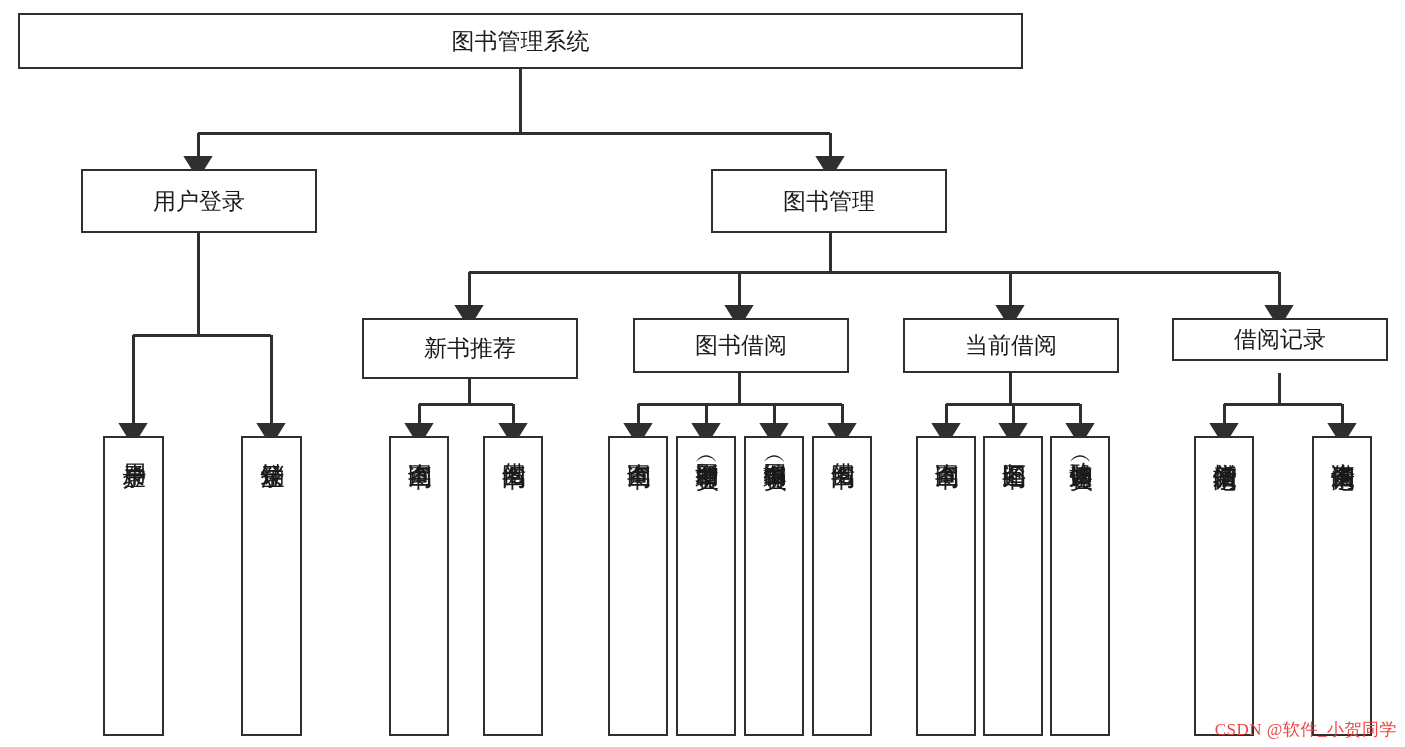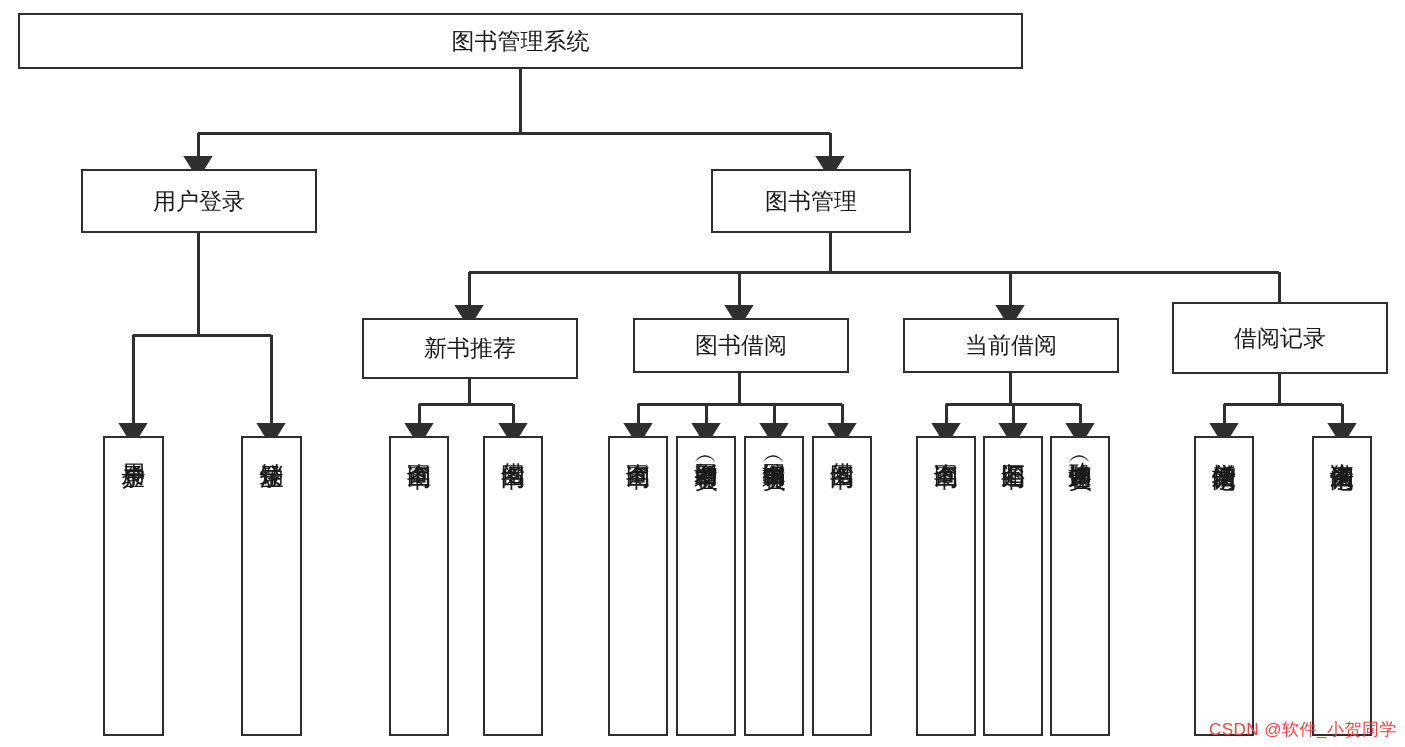--- a/index.html
+++ b/index.html
@@ -2,21 +2,21 @@
 <html><head>
 <meta charset="utf-8">
 <style>
   html,body{margin:0;padding:0;}
   body{
     width:1405px;height:747px;
     background:#ffffff;
     font-family:"Liberation Sans","DejaVu Sans",sans-serif;
     overflow:hidden;
   }
-  #diagram{position:relative;width:1405px;height:747px;}
+  #diagram{position:relative;width:1405px;height:747px;font-family:Liberation Serif, serif;}
   svg.wires{position:absolute;left:0;top:0;width:1405px;height:747px;pointer-events:none;}
 
   .node{
     position:absolute;
     box-sizing:border-box;
     background:#ffffff;
     border:2px solid #2f2f2f;
     display:flex;
     align-items:center;
     justify-content:center;
@@ -107,34 +107,34 @@
     </g>
   </svg>
 
   <div class="node root" style="left:18px;top:13px;width:1005px;height:56px;">
     <span>图书管理系统</span>
   </div>
 
   <div class="node lvl2" style="left:81px;top:169px;width:236px;height:64px;">
     <span>用户登录</span>
   </div>
-  <div class="node lvl2" style="left:711px;top:169px;width:200px;height:64px;">
+  <div class="node lvl2" style="left:711px;top:169px;width:236px;height:64px;">
     <span>图书管理</span>
   </div>
 
   <div class="node lvl3" style="left:362px;top:318px;width:216px;height:61px;text-align:center;">
     <span>新书推荐</span>
   </div>
   <div class="node lvl3" style="left:633px;top:318px;width:216px;height:55px;justify-content:center;">
     <span>图书借阅</span>
   </div>
   <div class="node lvl3" style="left:903px;top:318px;width:216px;height:55px;">
     <span>当前借阅</span>
   </div>
-  <div class="node lvl3" style="left:1172px;top:302px;width:216px;height:72px;">
+  <div class="node lvl3" style="left:1172px;top:318px;width:216px;height:43px;">
     <span>借阅记录</span>
   </div>
 
   <div class="node leaf" style="left:103px;top:436px;width:61px;height:300px;">
     <span class="vlabel">用户登录</span>
   </div>
   <div class="node leaf" style="left:241px;top:436px;width:61px;height:300px;">
     <span class="vlabel">注销登录</span>
   </div>
 

